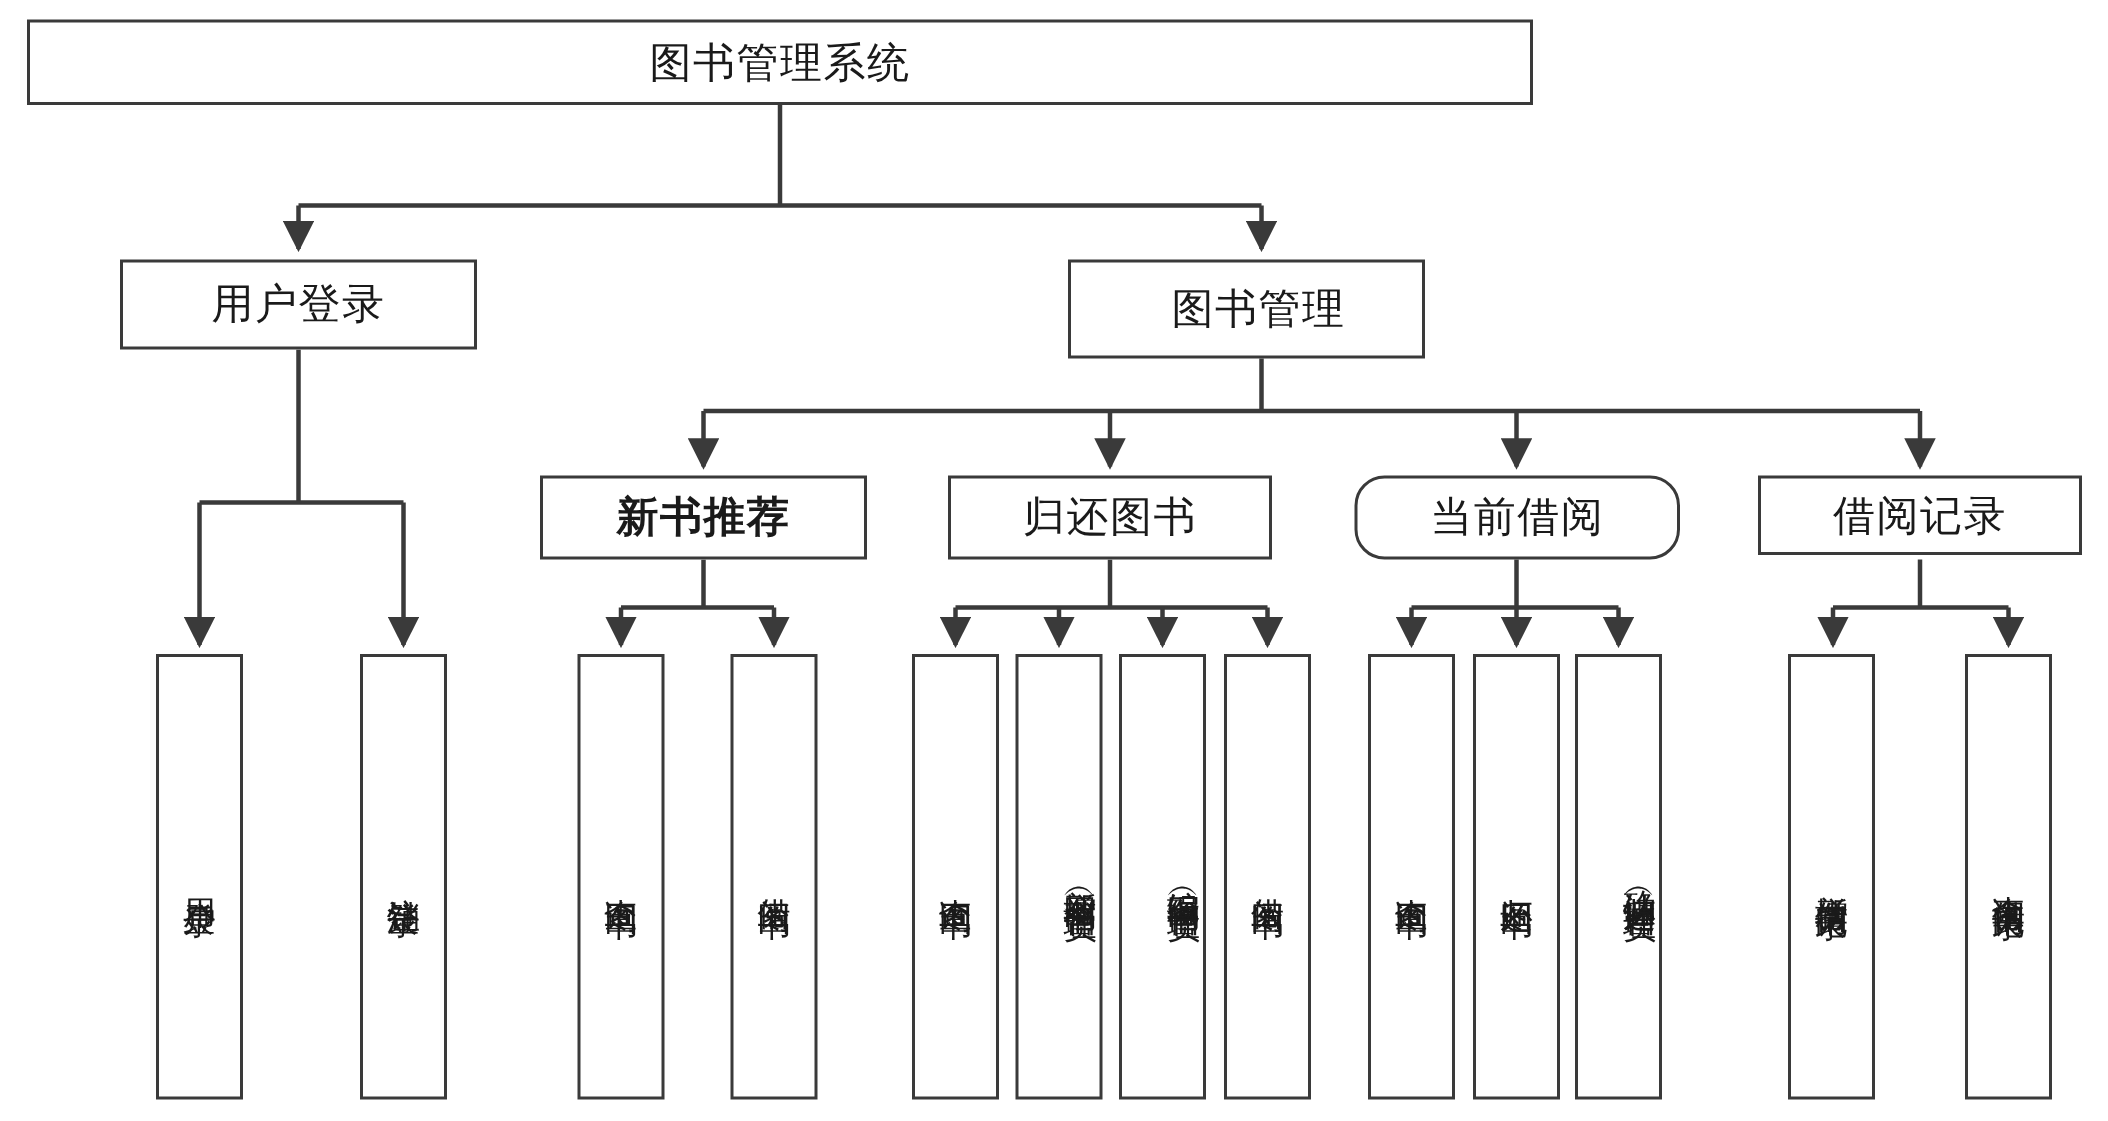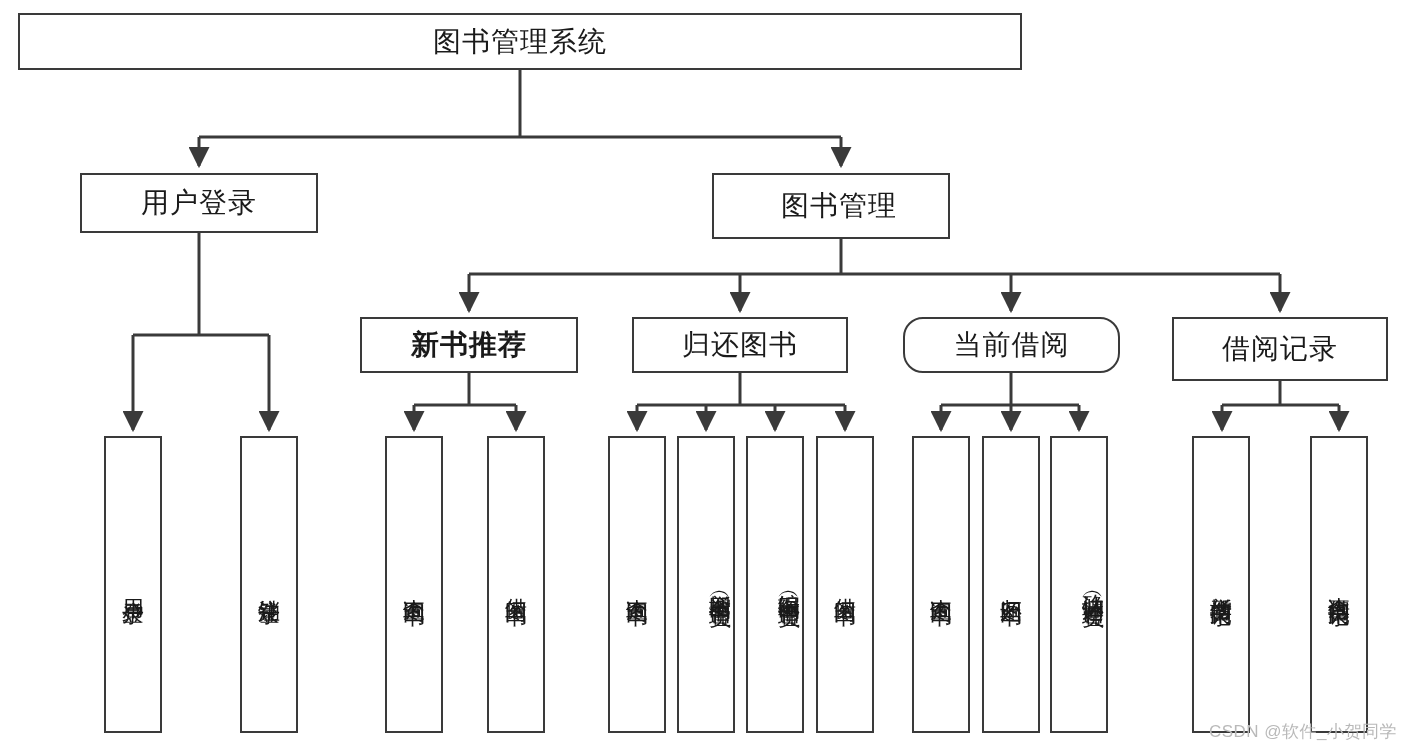--- a/index.html
+++ b/index.html
@@ -129,21 +129,21 @@
 
   <div class="node horiz" style="left:360px; top:317px; width:218px; height:56px;font-weight:bold;">
     <span>新书推荐</span>
   </div>
   <div class="node horiz" style="left:632px; top:317px; width:216px; height:56px;">
     <span>归还图书</span>
   </div>
   <div class="node horiz" style="left:903px; top:317px; width:217px; height:56px;border-radius:20px;">
     <span>当前借阅</span>
   </div>
-  <div class="node horiz" style="left:1172px; top:317px; width:216px; height:64px;">
+  <div class="node horiz" style="left:1172px; top:317px; width:216px; height:53px;">
     <span>借阅记录</span>
   </div>
 
   <div class="node vert" style="left:104px; top:436px; width:58px; height:297px;">
     <span>用户登录</span>
   </div>
   <div class="node vert" style="left:240px; top:436px; width:58px; height:297px;">
     <span>注销登录</span>
   </div>
 
@@ -177,15 +177,14 @@
     <span>确认归还（管理员）</span>
   </div>
 
   <div class="node vert" style="left:1192px; top:436px; width:58px; height:297px;">
     <span>新增借阅记录</span>
   </div>
   <div class="node vert" style="left:1310px; top:436px; width:58px; height:297px;">
     <span>查询借阅记录</span>
   </div>
 
-  <div class="watermark">CSDN @软件_小贺同学</div>
 
 </div>
 
 </body></html>

